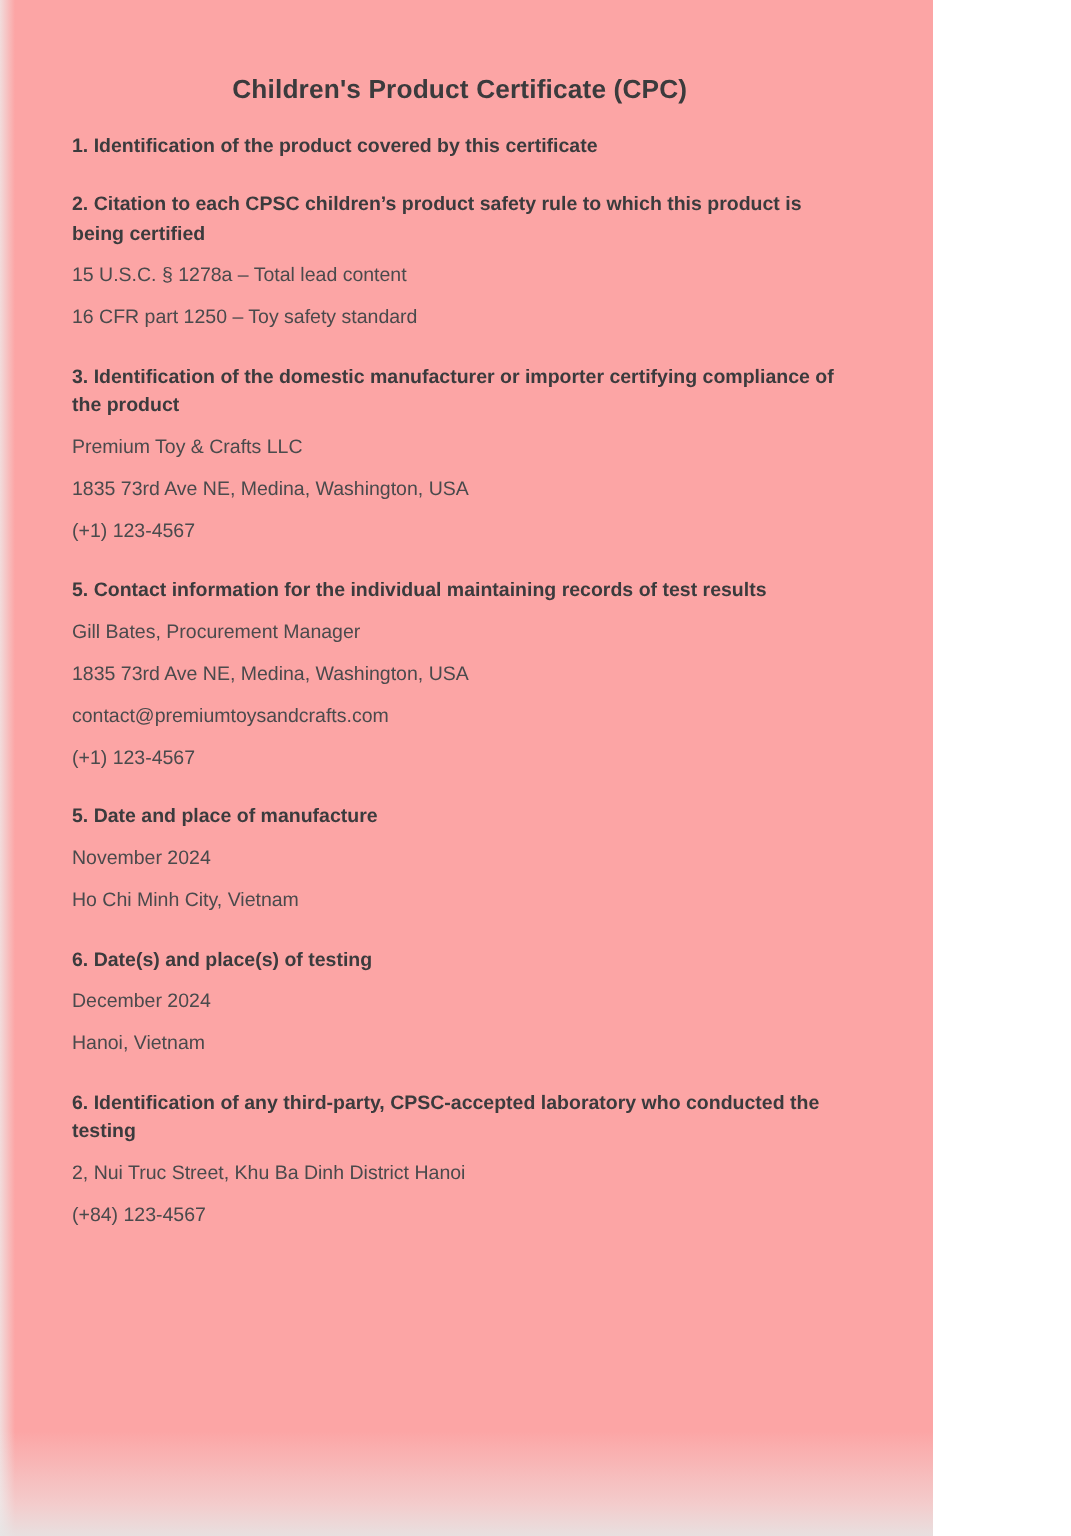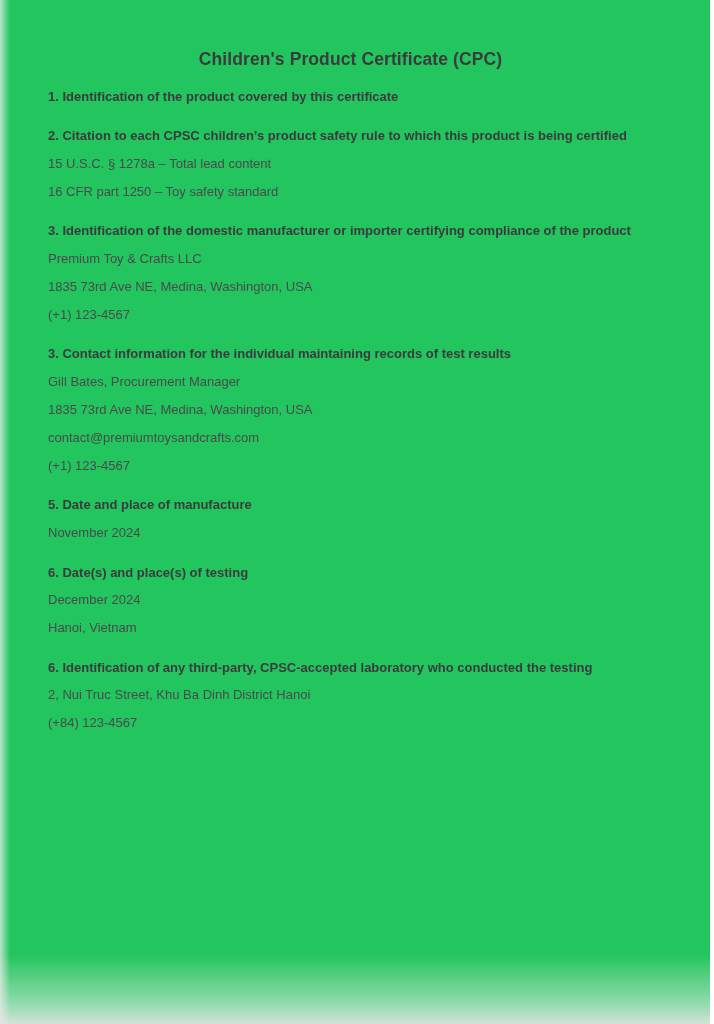--- a/index.html
+++ b/index.html
@@ -11,23 +11,23 @@
     width: 714px;
     height: 1024px;
     background: #ffffff;
     font-family: "Liberation Sans", "DejaVu Sans", sans-serif;
     -webkit-font-smoothing: antialiased;
     overflow: hidden;
   }
 
   #page {
     position: relative;
-    width: 710px;
+    width: 622px;
     height: 1024px;
-    background: #22c55e;
+    background: #fca5a5;
     box-sizing: border-box;
     overflow: hidden;
   }
 
   
   #page-bottom-fade {
     position: absolute;
     left: 0;
     right: 0;
     bottom: 0;
@@ -118,32 +118,33 @@
         </div>
         <div class="section">
           <h2 class="section-heading">3. Identification of the domestic manufacturer or importer certifying compliance of the product</h2>
           <ul class="section-lines">
             <li class="section-line">Premium Toy &amp; Crafts LLC</li>
             <li class="section-line">1835 73rd Ave NE, Medina, Washington, USA</li>
             <li class="section-line">(+1) 123-4567</li>
           </ul>
         </div>
         <div class="section">
-          <h2 class="section-heading">3. Contact information for the individual maintaining records of test results</h2>
+          <h2 class="section-heading">5. Contact information for the individual maintaining records of test results</h2>
           <ul class="section-lines">
             <li class="section-line">Gill Bates, Procurement Manager</li>
             <li class="section-line">1835 73rd Ave NE, Medina, Washington, USA</li>
             <li class="section-line">contact@premiumtoysandcrafts.com</li>
             <li class="section-line">(+1) 123-4567</li>
           </ul>
         </div>
         <div class="section">
           <h2 class="section-heading">5. Date and place of manufacture</h2>
           <ul class="section-lines">
             <li class="section-line">November 2024</li>
+            <li class="section-line">Ho Chi Minh City, Vietnam</li>
           </ul>
         </div>
         <div class="section">
           <h2 class="section-heading">6. Date(s) and place(s) of testing</h2>
           <ul class="section-lines">
             <li class="section-line">December 2024</li>
             <li class="section-line">Hanoi, Vietnam</li>
           </ul>
         </div>
         <div class="section">

